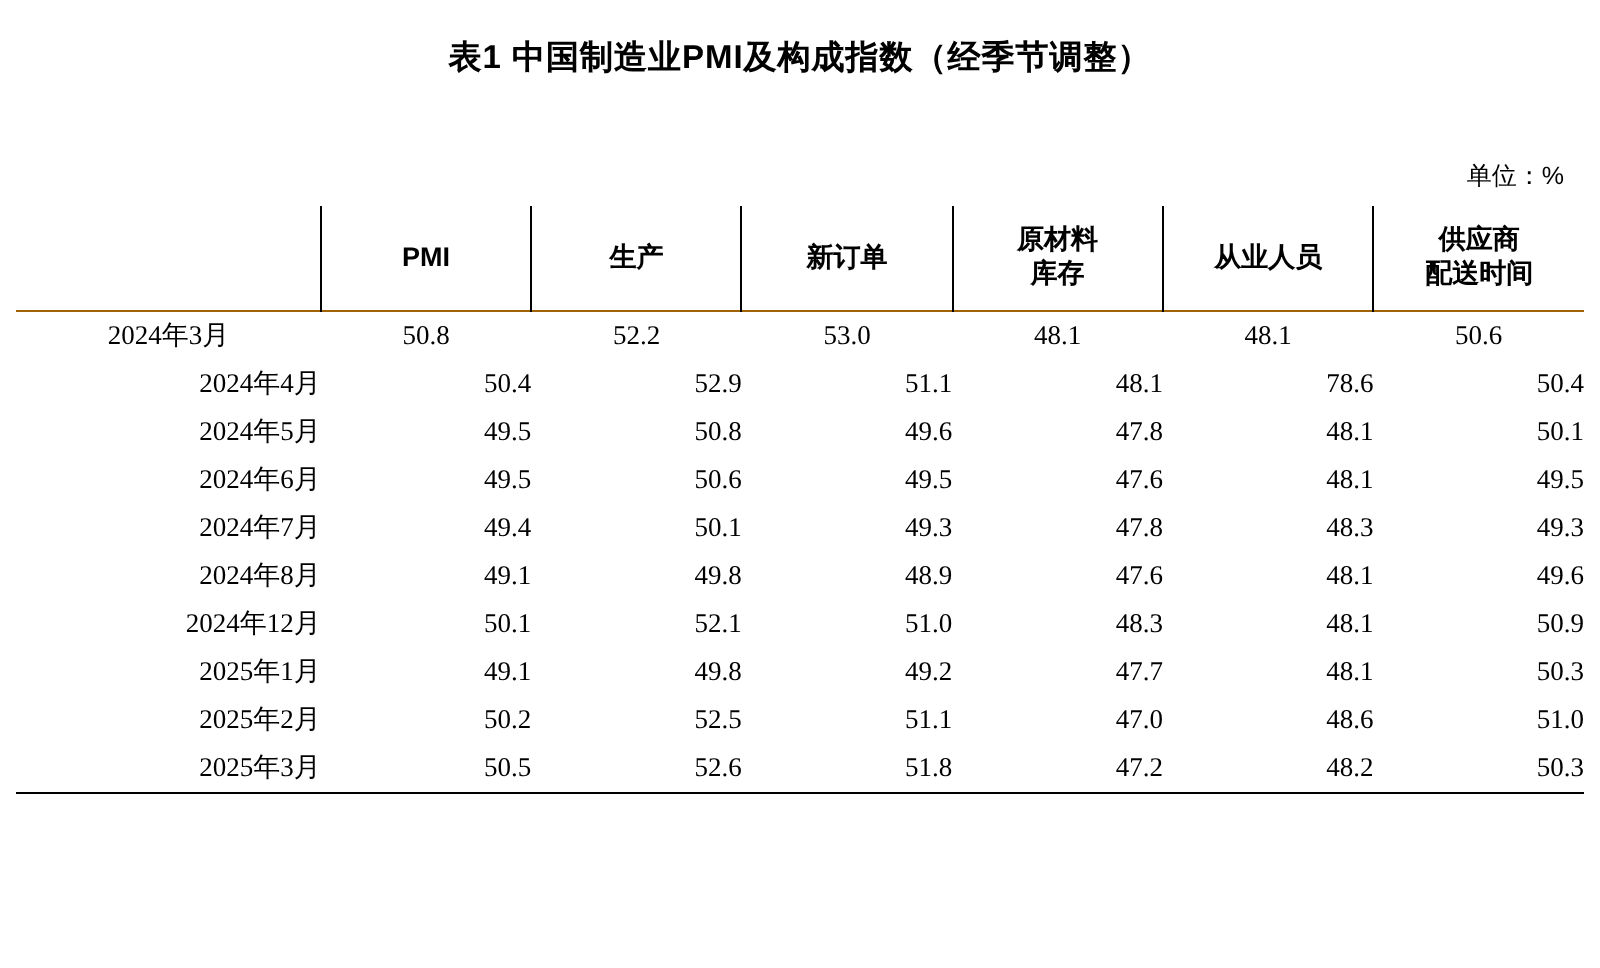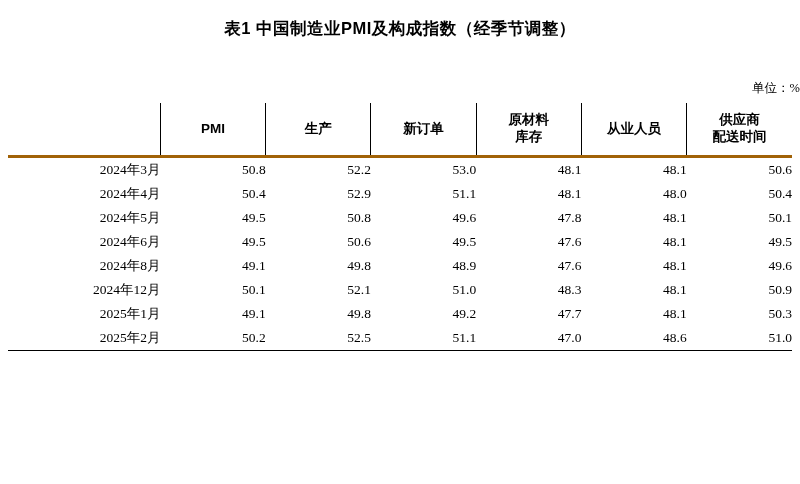--- a/index.html
+++ b/index.html
@@ -23,38 +23,39 @@
   .title {
     text-align: center;
     font-family: Liberation Sans, sans-serif;
     font-weight: bold;
     font-size: 16.5px;
     letter-spacing: 0.5px;
     margin-top: 18px;
   }
   .unit-row {
     text-align: right;
-    font-family: Liberation Serif, serif;
+    font-family: Liberation Sans, sans-serif;
     font-size: 12.5px;
     margin-top: 40px;
-    padding-right: 0;
+    padding-right: 18px;
   }
   .table-wrap {
     margin-top: 6px;
     padding: 0 8px 13px 8px;
   }
   table.pmi {
     border-collapse: collapse;
     width: 784px;
     margin: 0 auto;
     font-size: 13px;
     table-layout: fixed;
   }
   table.pmi tr.rule-mid td {
-    border-top: 3px solid #a16207;
+    border-top: 1px solid #a16207;
+    text-align: center;
   }
   table.pmi td, table.pmi th {
     padding: 0;
     vertical-align: middle;
   }
   .hdr-cell {
     height: 52px;
     text-align: center;
     font-family: "Liberation Sans", sans-serif;
     font-weight: bold;
@@ -145,40 +146,49 @@
           <td class="data-val">48.1</td>
           <td class="data-val">48.1</td>
           <td class="data-val">50.6</td>
         </tr>
         <tr>
           <td class="data-label">2024年4月</td>
           <td class="data-val">50.4</td>
           <td class="data-val">52.9</td>
           <td class="data-val">51.1</td>
           <td class="data-val">48.1</td>
-          <td class="data-val">48.0</td>
+          <td class="data-val">78.6</td>
           <td class="data-val">50.4</td>
         </tr>
         <tr>
           <td class="data-label">2024年5月</td>
           <td class="data-val">49.5</td>
           <td class="data-val">50.8</td>
           <td class="data-val">49.6</td>
           <td class="data-val">47.8</td>
           <td class="data-val">48.1</td>
           <td class="data-val">50.1</td>
         </tr>
         <tr>
           <td class="data-label">2024年6月</td>
           <td class="data-val">49.5</td>
           <td class="data-val">50.6</td>
           <td class="data-val">49.5</td>
           <td class="data-val">47.6</td>
           <td class="data-val">48.1</td>
           <td class="data-val">49.5</td>
+        </tr>
+        <tr>
+          <td class="data-label">2024年7月</td>
+          <td class="data-val">49.4</td>
+          <td class="data-val">50.1</td>
+          <td class="data-val">49.3</td>
+          <td class="data-val">47.8</td>
+          <td class="data-val">48.3</td>
+          <td class="data-val">49.3</td>
         </tr>
         <tr>
           <td class="data-label">2024年8月</td>
           <td class="data-val">49.1</td>
           <td class="data-val">49.8</td>
           <td class="data-val">48.9</td>
           <td class="data-val">47.6</td>
           <td class="data-val">48.1</td>
           <td class="data-val">49.6</td>
         </tr>
@@ -202,18 +212,27 @@
         </tr>
         <tr>
           <td class="data-label">2025年2月</td>
           <td class="data-val">50.2</td>
           <td class="data-val">52.5</td>
           <td class="data-val">51.1</td>
           <td class="data-val">47.0</td>
           <td class="data-val">48.6</td>
           <td class="data-val">51.0</td>
         </tr>
+        <tr>
+          <td class="data-label">2025年3月</td>
+          <td class="data-val">50.5</td>
+          <td class="data-val">52.6</td>
+          <td class="data-val">51.8</td>
+          <td class="data-val">47.2</td>
+          <td class="data-val">48.2</td>
+          <td class="data-val">50.3</td>
+        </tr>
       </tbody>
     </table>
     <div class="bottom-rule"></div>
   </div>
 
 </div>
 
 </body></html>

